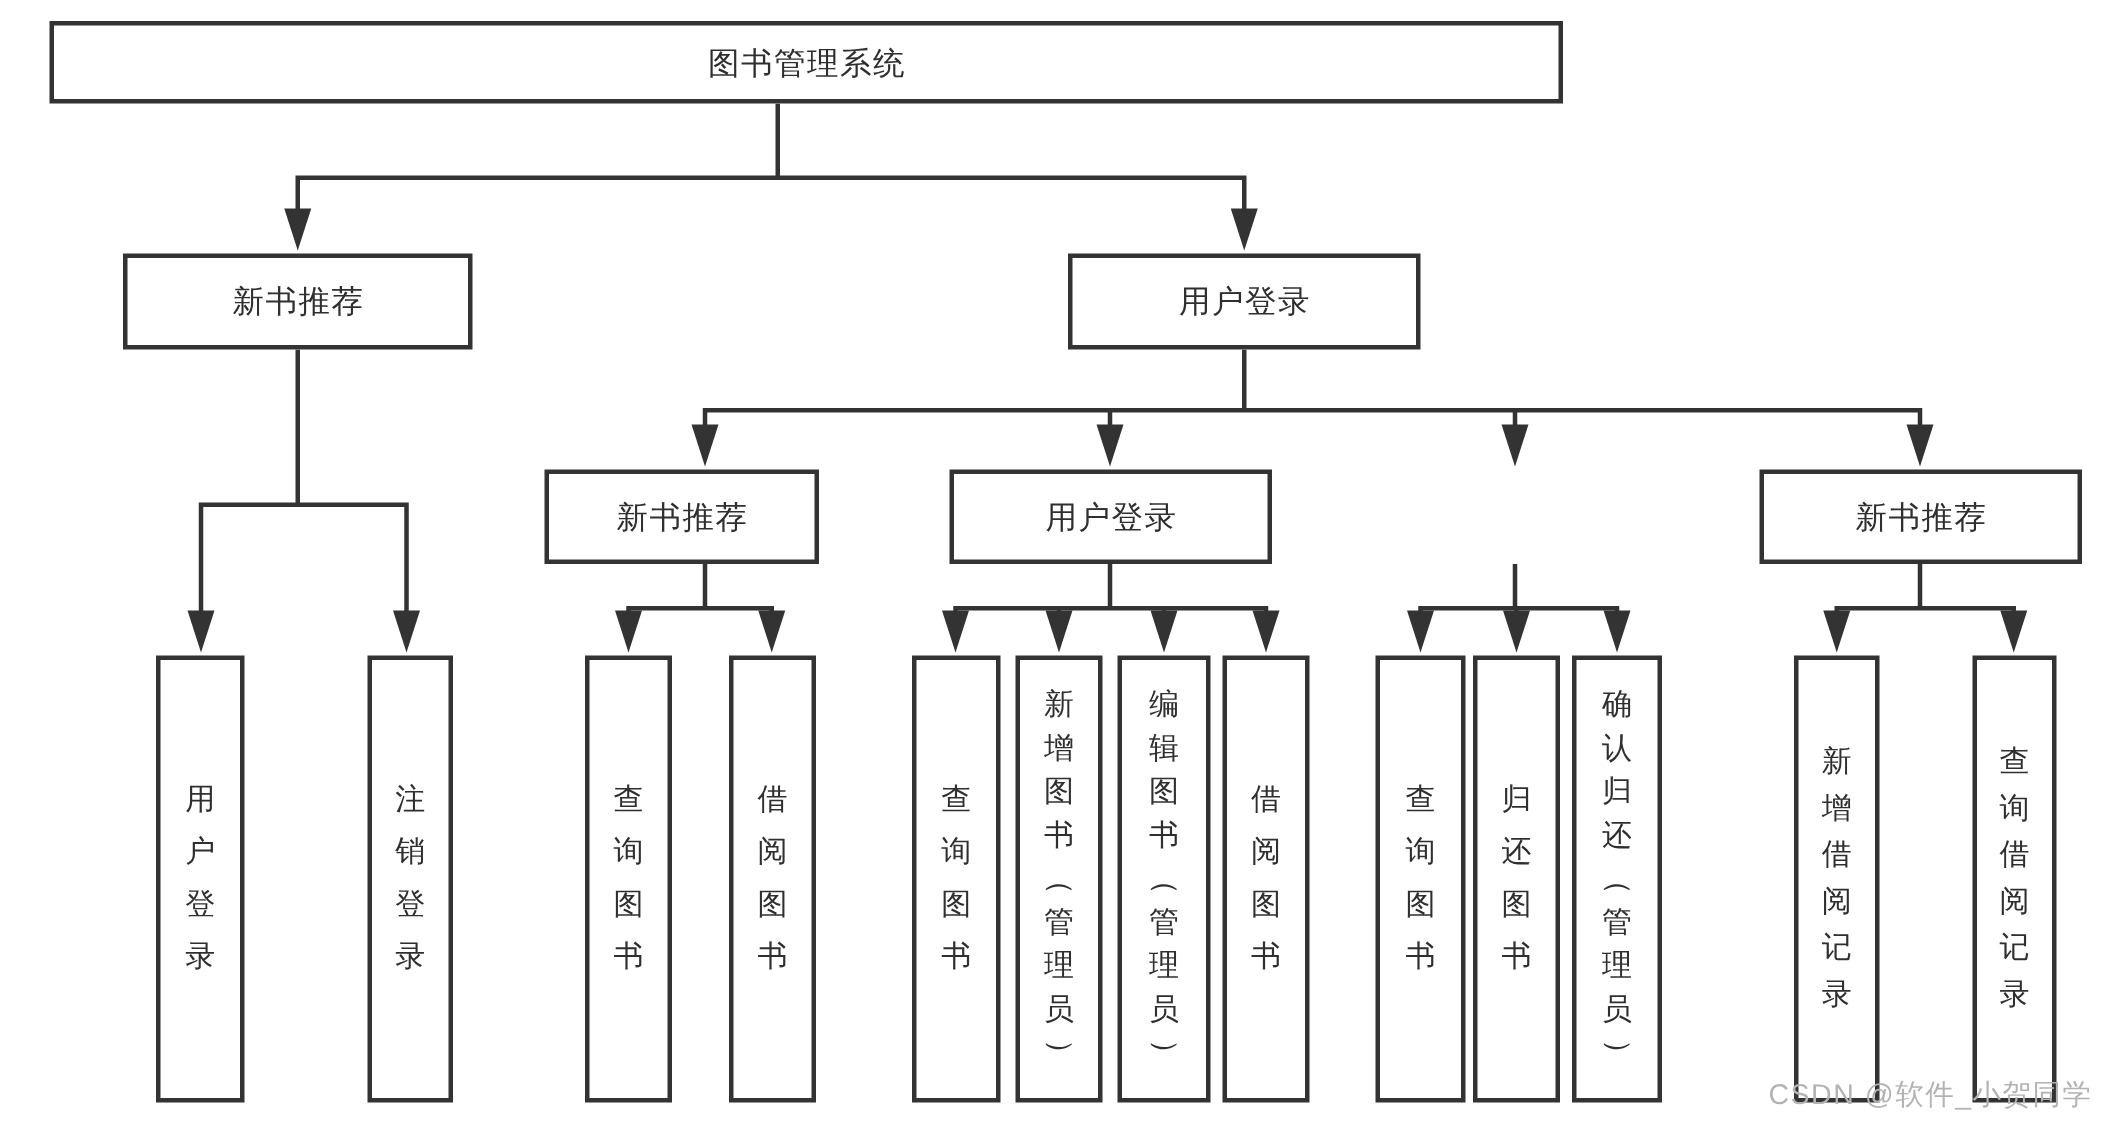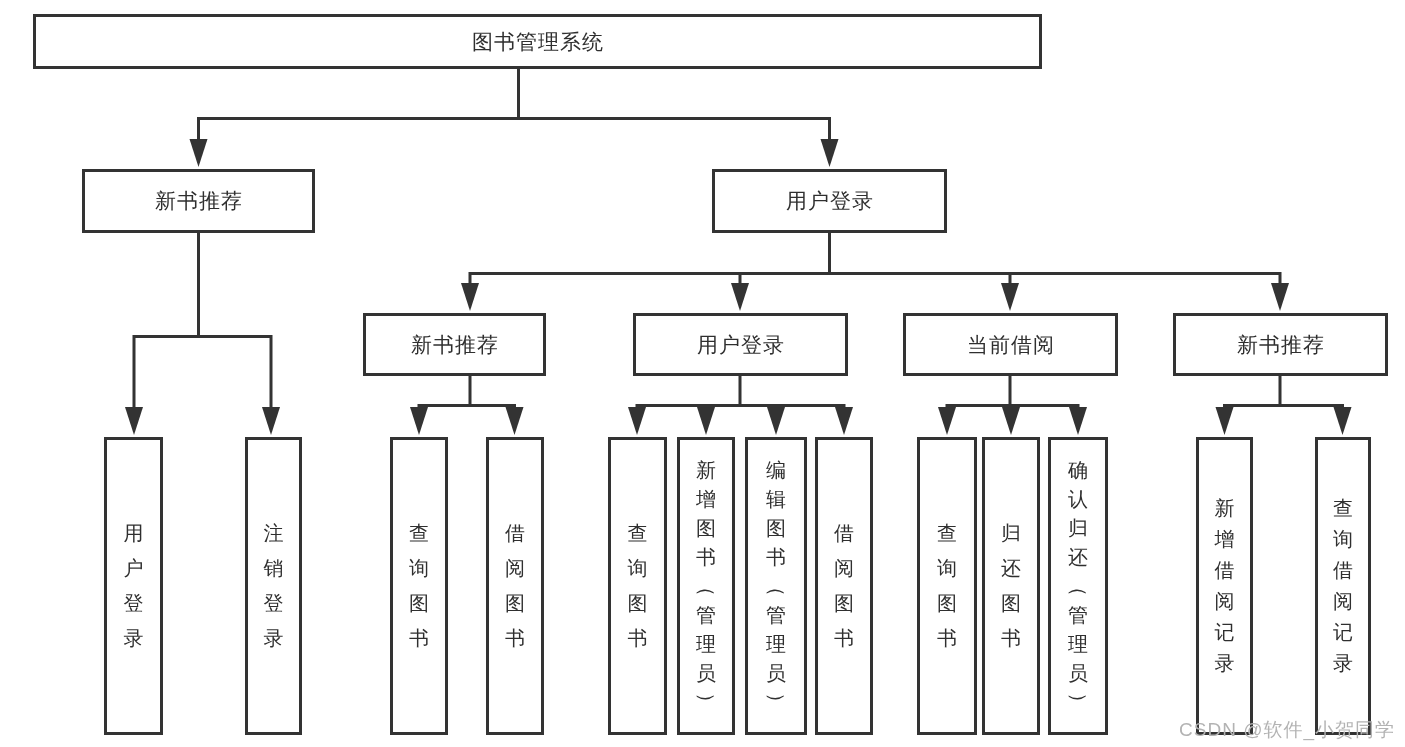--- a/index.html
+++ b/index.html
@@ -110,21 +110,20 @@
     </g>
   </svg>
 
   <div class="node h n-root">图书管理系统</div>
 
   <div class="node h n-login">新书推荐</div>
   <div class="node h n-mgmt">用户登录</div>
 
   <div class="node h n-newrec">新书推荐</div>
   <div class="node h n-bborrow">用户登录</div>
-  <div class="node h n-current">当前借阅</div>
   <div class="node h n-records">新书推荐</div>
 
   <div class="node v leaf v1">
       <span class="vchar" style="line-height: 35px;">用</span>
       <span class="vchar" style="line-height: 35px;">户</span>
       <span class="vchar" style="line-height: 35px;">登</span>
       <span class="vchar" style="line-height: 35px;">录</span>
     </div>
   <div class="node v leaf v2">
       <span class="vchar" style="line-height: 35px;">注</span>

